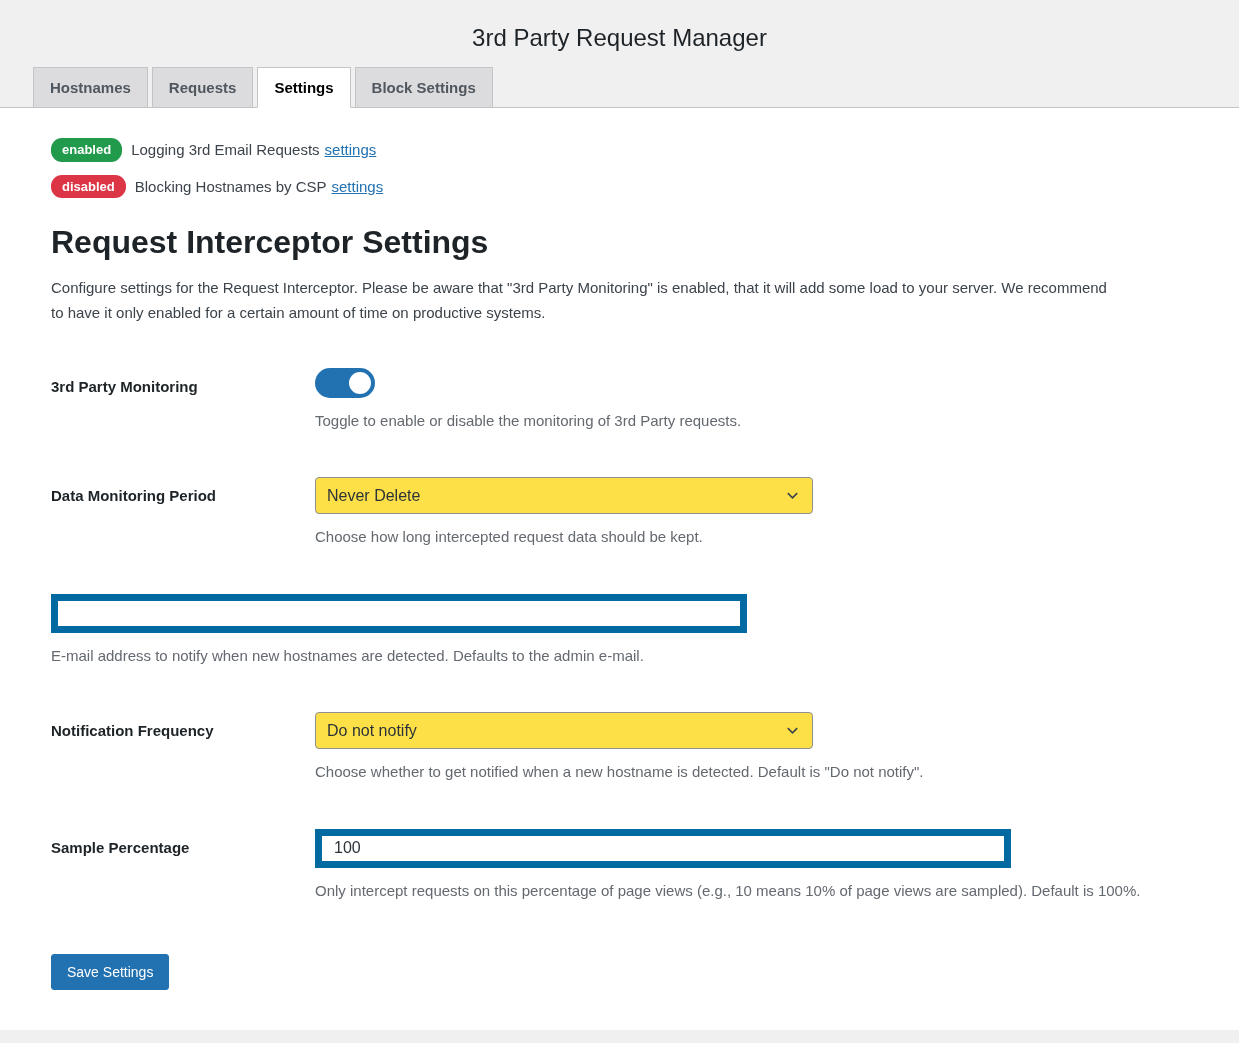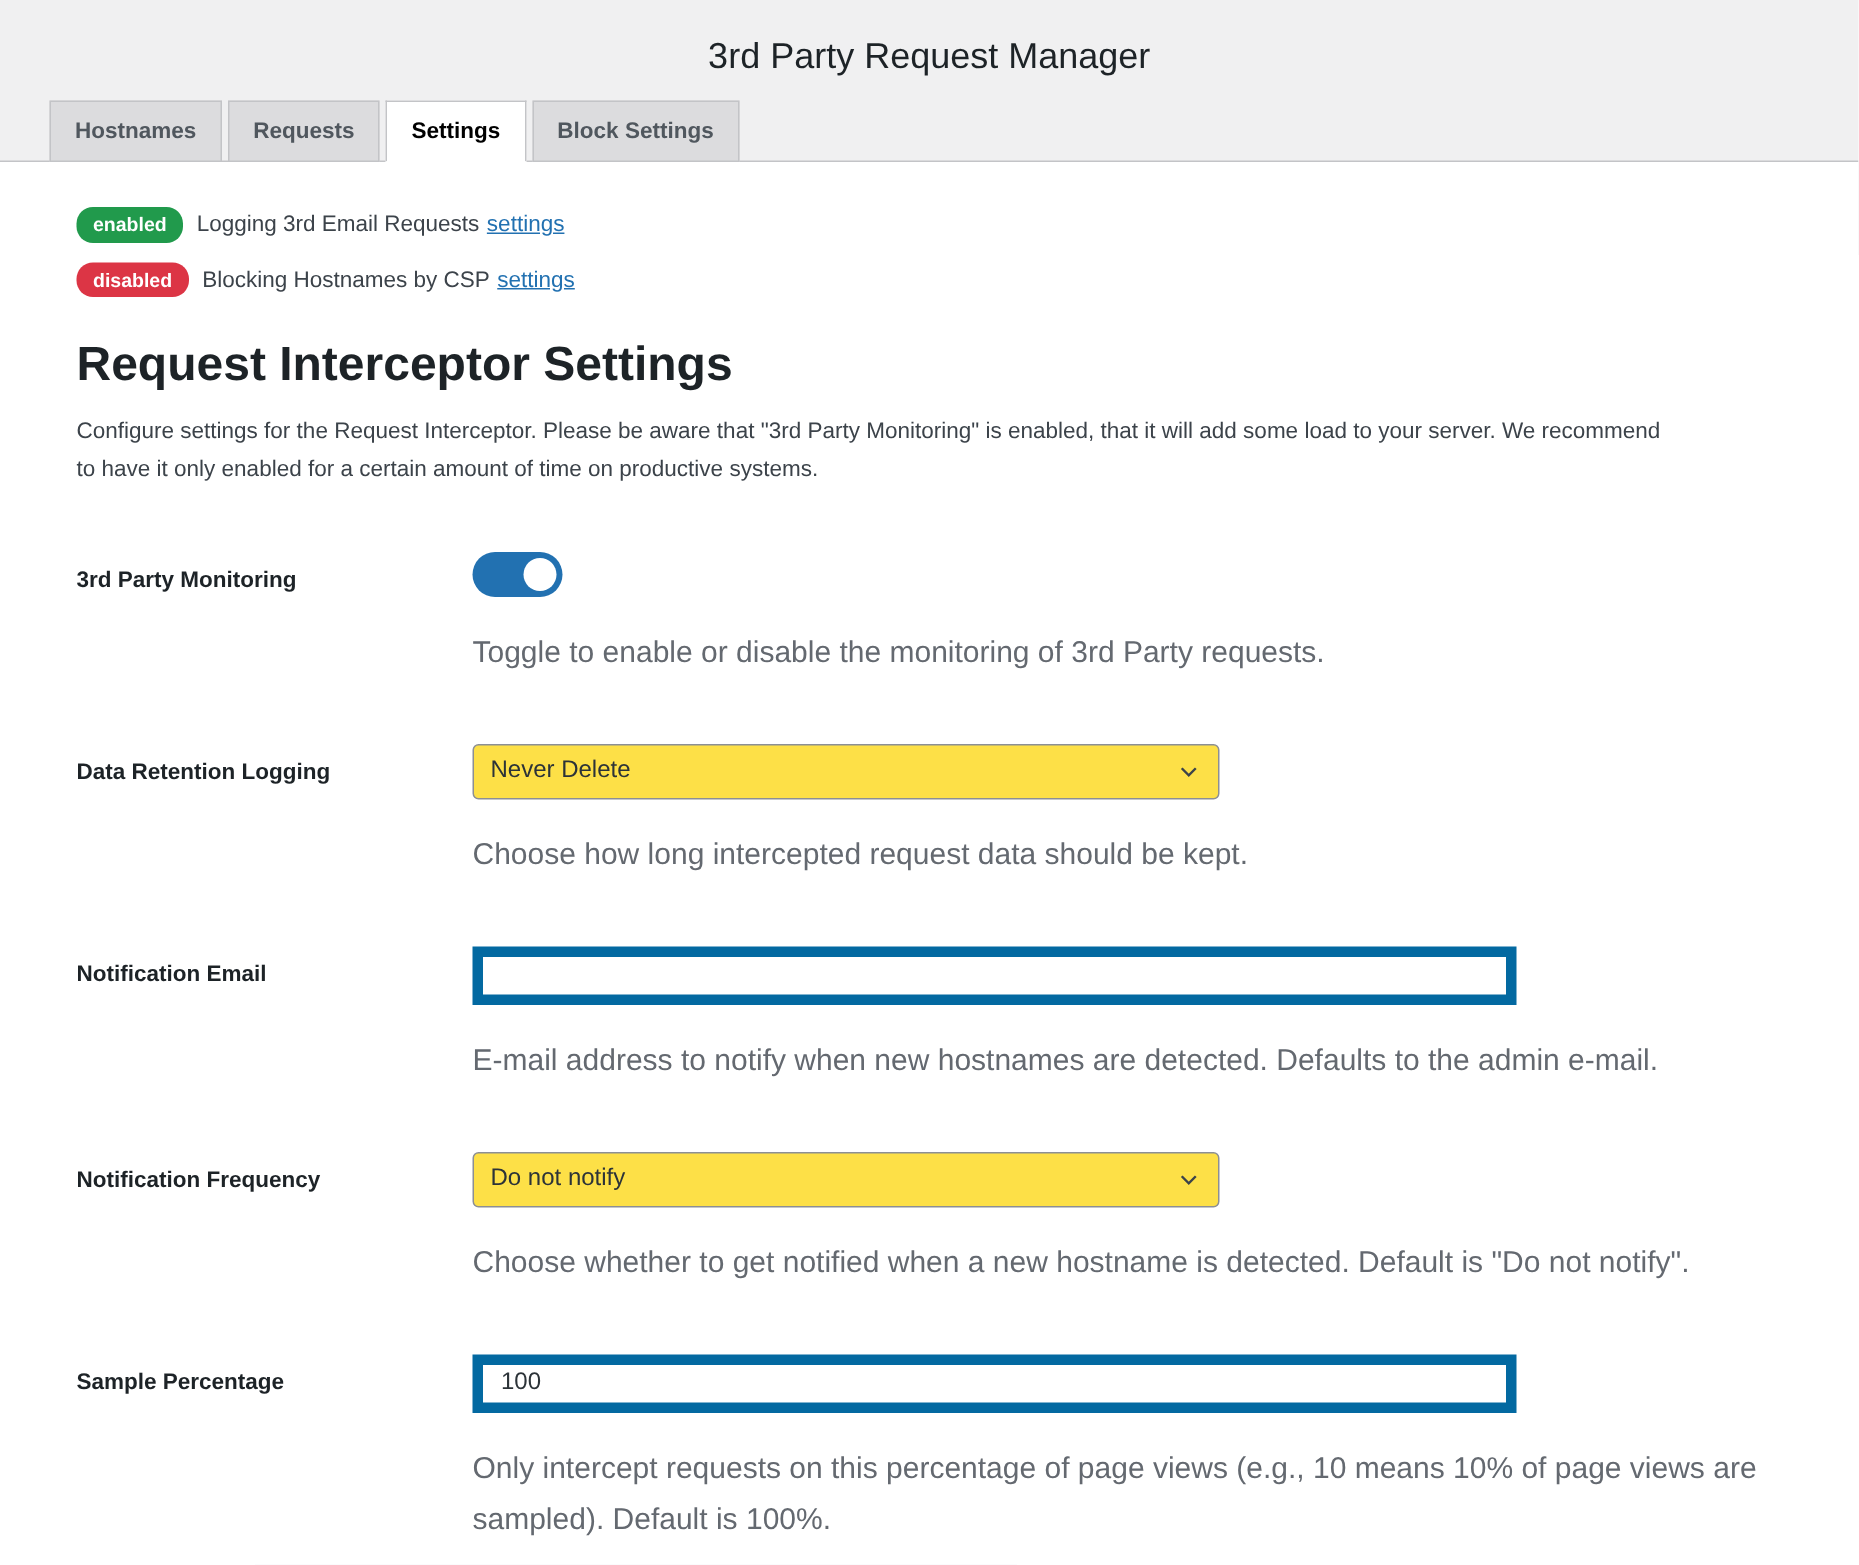--- a/index.html
+++ b/index.html
@@ -116,24 +116,24 @@
     width: 264px;
     flex: 0 0 264px;
     font-size: 15px;
     font-weight: 700;
     color: #1d2327;
     padding-top: 9px;
     line-height: 1.3;
   }
   .form-control { flex: 1 1 auto; }
   .description {
-    font-size: 20px;
+    font-size: 15px;
     color: #646970;
     line-height: 1.7;
-    margin: 20px 0 0 0;
+    margin: 10px 0 0 0;
     max-width: 880px;
   }
 
   
   .toggle {
     width: 60px;
     height: 30px;
     border-radius: 15px;
     background: #c3c4c7;
     position: relative;
@@ -231,34 +231,33 @@
     <div class="form-label">3rd Party Monitoring</div>
     <div class="form-control">
       <div class="toggle on">
         <span class="knob"></span>
       </div>
       <p class="description">Toggle to enable or disable the monitoring of 3rd Party requests.</p>
     </div>
   </div>
 
   <div class="form-row">
-    <div class="form-label">Data Retention Logging</div>
+    <div class="form-label">Data Monitoring Period</div>
     <div class="form-control">
       <div class="select">
         <span>Never Delete</span>
         <svg class="chevron" width="15" height="15" viewBox="0 0 16 16">
             <path d="M3 5.5l5 5 5-5" fill="none" stroke="#3c434a" stroke-width="1.7"></path>
           </svg>
       </div>
       <p class="description">Choose how long intercepted request data should be kept.</p>
     </div>
   </div>
 
   <div class="form-row">
-    <div class="form-label">Notification Email</div>
     <div class="form-control">
       <input type="text" class="text-input" value="" style="">
       <p class="description">E-mail address to notify when new hostnames are detected. Defaults to the admin e-mail.</p>
     </div>
   </div>
 
   <div class="form-row">
     <div class="form-label">Notification Frequency</div>
     <div class="form-control">
       <div class="select">

